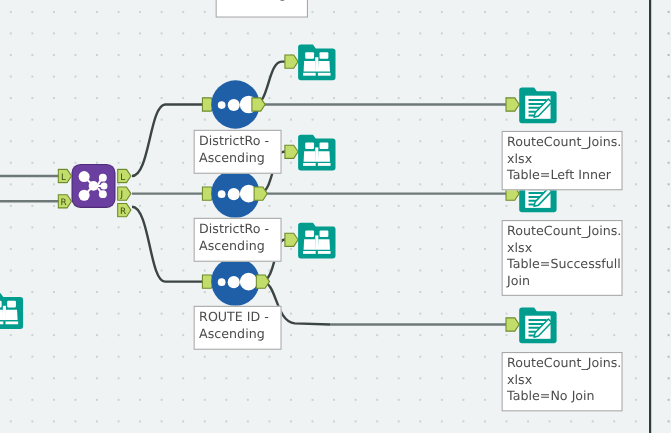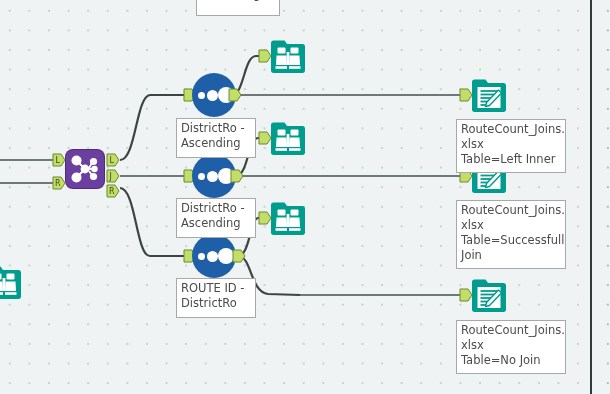--- a/index.html
+++ b/index.html
@@ -375,21 +375,21 @@
 
   <div class="anno" style="left:196px; top:-16px; width:84px; height:32px;">Ascending</div>
 
   <div class="anno" style="left:176px; top:118px; width:80px; height:40px;">DistrictRo -
 Ascending</div>
 
   <div class="anno" style="left:176px; top:198px; width:80px; height:40px;">DistrictRo -
 Ascending</div>
 
   <div class="anno" style="left:176px; top:278px; width:80px; height:40px;">ROUTE ID -
-DistrictRo</div>
+Ascending</div>
 
   <div class="anno" style="left:456px; top:119px; width:110px; height:54px;">RouteCount_Joins.
 xlsx
 Table=Left Inner</div>
 
   <div class="anno" style="left:456px; top:200px; width:110px; height:69px;">RouteCount_Joins.
 xlsx
 Table=Successfull
 Join</div>
 

